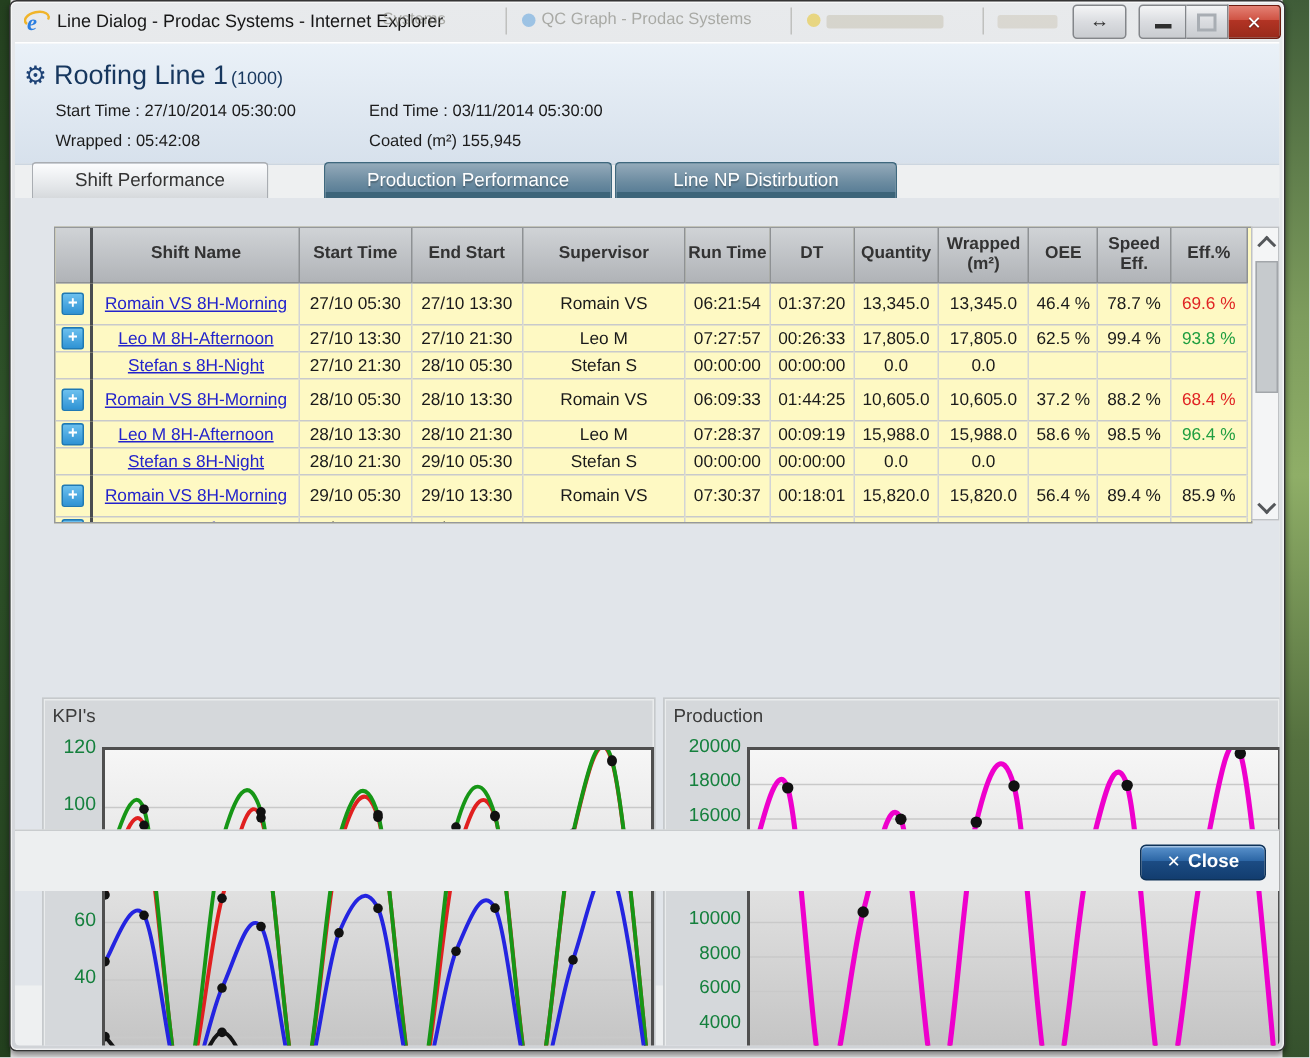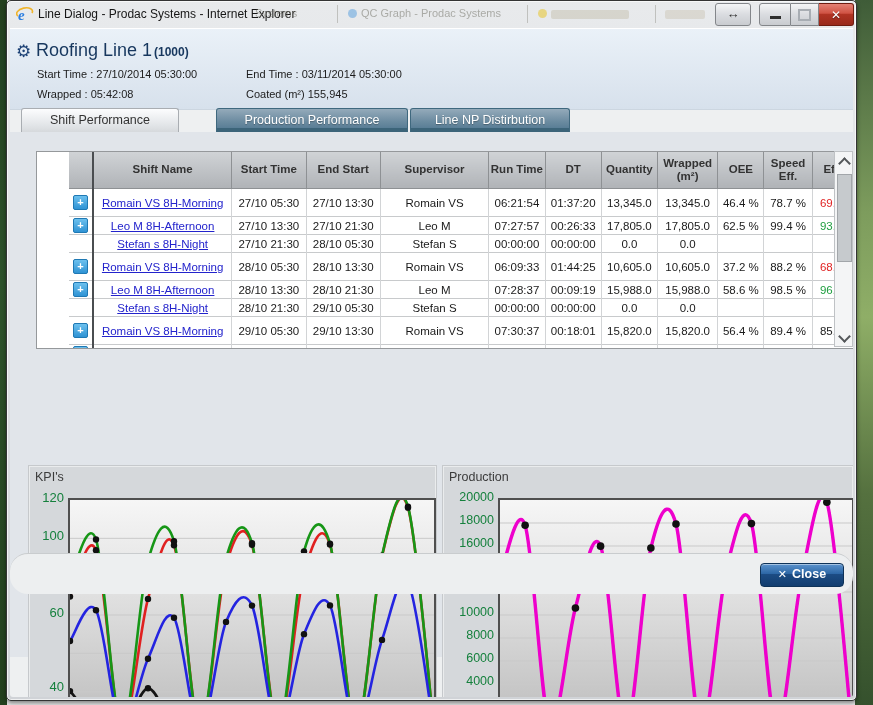--- a/index.html
+++ b/index.html
@@ -21,29 +21,29 @@
   .wbtn.min{width:30px;}
   .wbtn.max{width:27px;}
   .wbtn.close{width:34px;border-radius:0 3px 3px 0;background:linear-gradient(#e48174,#cf5243 45%,#b23424 46%,#992a1b);border-color:#6e1c10;color:#fff;font-weight:bold;font-size:12px;text-shadow:0 1px 1px rgba(0,0,0,.5);}
   .minbar{width:11px;height:3px;background:#2e2e2e;margin-top:6px;}
   .maxbox{width:9px;height:8px;border:2px solid #a8adb3;background:transparent;}
   
   .client{position:absolute;left:3px;top:27px;width:843px;height:669px;background:#eef0f1;border-radius:0 0 3px 3px;overflow:hidden;}
   .hdr-panel{position:absolute;left:0;top:0;width:843px;height:80px;background:linear-gradient(#eaf1f8,#d7e1ec);border-top:1px solid #ffffff;border-bottom:1px solid #ccd6e0;}
   .gear{position:absolute;left:6px;top:12px;font-size:17px;color:#1d4276;}
   .dlg-title{position:absolute;left:26px;top:11px;font-size:18px;color:#17375e;}
-  .dlg-code{position:absolute;top:16px;font-size:12px;font-weight:bold;color:#17375e;}
+  .dlg-code{position:absolute;top:16px;font-size:12px;font-weight:normal;color:#17375e;}
   .info{position:absolute;font-size:11px;color:#1c1c1c;white-space:nowrap;}
   
   .tab{position:absolute;top:80px;height:24px;box-sizing:border-box;text-align:center;font-size:12.5px;line-height:23px;cursor:default;}
   .tab.active{background:linear-gradient(#fcfdfe,#e2e5e8 70%,#d6d9dc);border:1px solid #a9adb2;border-bottom:none;border-radius:3px 3px 0 0;color:#333;}
   .tab.inactive{background:linear-gradient(#94aaba,#6b8ba0 55%,#4f7690);box-shadow:inset 0 -4px 0 #3c6479;border:1px solid #3f687e;border-bottom:none;border-radius:3px 3px 0 0;color:#fff;text-shadow:0 1px 1px rgba(0,0,0,.3);}
   .content{position:absolute;left:0;top:104px;width:843px;height:525px;background:#e1e5ea;}
   
-  .tablewrap{position:absolute;left:26px;top:19px;width:797px;height:196px;overflow:hidden;border:1px solid #95989b;background:#ffffff;padding-left:32px;}
+  .tablewrap{position:absolute;left:26px;top:19px;width:797px;height:196px;overflow:hidden;border:1px solid #95989b;background:#fef9c3;}
   table.grid{border-collapse:collapse;table-layout:fixed;width:795px;font-size:11.5px;color:#1a1a1a;}
   table.grid th{background:linear-gradient(#d0d3d6,#b0b3b7);border-right:1px solid #8e9194;border-bottom:1px solid #8e9194;color:#333;font-weight:bold;height:36px;padding:0 1px;line-height:1.15;text-align:center;}
   table.grid td{border-right:1px solid #d2d4d6;border-top:1px solid #c8cacc;text-align:center;padding:0 1px;overflow:hidden;}
   table.grid tr.r-tall td{height:27px;}
   table.grid tr.r-short td{height:17px;}
   table.grid tr.r-clipped td{height:10px;vertical-align:top;line-height:16px;}
   table.grid th.c-exp, table.grid td.c-exp{border-right:2px solid #4a4d50;}
   a.shiftlink{color:#2323cc;}
   .plus{display:inline-block;width:13px;height:13px;border:1px solid #1f79b4;border-radius:2px;background:linear-gradient(#6cc0ee,#2f93d4);color:#fff;font-weight:bold;font-size:11px;line-height:12px;text-align:center;}
   td.eff-bad{color:#e02424;}
@@ -53,21 +53,21 @@
   .chev{position:absolute;left:5px;width:7px;height:7px;border-left:2px solid #54575a;border-top:2px solid #54575a;}
   .chev.up{top:7px;transform:rotate(45deg);}
   .chev.down{bottom:5px;transform:rotate(225deg);}
   .thumb{position:absolute;left:2px;top:22px;width:13px;height:86px;background:#c6cacd;border:1px solid #a2a6aa;}
   
   .panel{position:absolute;top:333px;height:291px;background:#d5d8db;border:1px solid #c6c9cc;box-shadow:inset 0 0 0 1px rgba(255,255,255,.5);box-sizing:border-box;}
   .panel .ptitle{position:absolute;left:6px;top:4px;font-size:12.5px;color:#3b3b3b;}
   .plot{position:absolute;background:linear-gradient(180deg,#f6f6f6,#dedede 45%,#bcbcbc);border:2px solid #4f4f4f;}
   .ylab{position:absolute;text-align:right;font-size:12.5px;color:#15803d;}
   
-  .footer{position:absolute;left:0;top:525px;width:843px;height:40px;background:#edeff0;border-top:1px solid #c9ccce;border-radius:18px;}
+  .footer{position:absolute;left:0;top:525px;width:843px;height:40px;background:#edeff0;border-top:1px solid #c9ccce;}
   .close-btn{position:absolute;right:9px;top:9px;width:82px;height:22px;border:1px solid #0e3258;border-radius:4px;background:linear-gradient(#5b93cd,#2c66a5 45%,#1c4c84 46%,#123d6f);color:#fff;font-weight:bold;font-size:12.5px;text-align:center;line-height:21px;box-shadow:inset 0 1px 0 rgba(255,255,255,.45);cursor:pointer;}
   .close-btn .x{margin-right:5px;font-size:11px;}
 </style>
 </head>
 <body>
 
 <div class="screen">
   <div class="desk-left"></div>
   <div class="desk-right"></div>
 
@@ -112,21 +112,21 @@
         <span class="dlg-code" id="dlg-code" style="left: 144px;">(1000)</span>
         <span class="info" style="left:27px;top:39px;"><span>Start Time :</span> <span>27/10/2014 05:30:00</span></span>
         <span class="info" style="left:236px;top:39px;"><span>End Time :</span> <span>03/11/2014 05:30:00</span></span>
         <span class="info" style="left:27px;top:59px;"><span>Wrapped :</span> <span>05:42:08</span></span>
         <span class="info" style="left:236px;top:59px;"><span>Coated (m²)</span> <span>155,945</span></span>
       </div>
 
       <div id="tabs-holder">
           <div class="tab active" style="left: 11px; width: 158px;">Shift Performance</div>
           <div class="tab inactive" style="left: 206px; width: 192px;">Production Performance</div>
-          <div class="tab inactive" style="left: 400px; width: 160px;">Line NP Distirbution</div>
+          <div class="tab inactive" style="left: 400px; width: 188px;">Line NP Distirbution</div>
         </div>
 
       <div class="content">
         <div class="tablewrap" id="tablewrap">
             <table class="grid">
               <colgroup>
                 <col style="width: 24px;">
                 <col style="width: 138px;">
                 <col style="width: 74px;">
                 <col style="width: 74px;">
@@ -274,21 +274,21 @@
 
         <div class="vscroll">
           <span class="chev up"></span>
           <span class="thumb"></span>
           <span class="chev down"></span>
         </div>
 
         <div class="panel" id="panel0" style="left:18px;width:409px;">
           <div class="ptitle">KPI's</div>
         <div class="ylab" style="width: 34px; left: 1px; top: 215.667px; font-size: 13px; margin-left: 19px;">20</div>
-            <div class="ylab" style="width: 34px; left: 1px; top: 177.333px; font-size: 13px; margin-top: 36px;">40</div>
+            <div class="ylab" style="width: 34px; left: 1px; top: 177.333px; font-size: 13px;">40</div>
             <div class="ylab" style="width: 34px; left: 1px; top: 139px; font-size: 13px;">60</div>
             <div class="ylab" style="width: 34px; left: 1px; top: 100.667px; font-size: 13px;">80</div>
             <div class="ylab" style="width: 34px; left: 1px; top: 62.3333px; font-size: 13px;">100</div>
             <div class="ylab" style="width: 34px; left: 1px; top: 24px; font-size: 13px;">120</div>
             <div class="plot" style="left: 39px; top: 32px; width: 364px; height: 230px;">
               <svg width="364" height="230" style="display: block;">
                 <line x1="0" x2="364" y1="191.66666666666669" y2="191.66666666666669" stroke="#c9c9c9" stroke-width="1"></line>
                 <line x1="0" x2="364" y1="153.33333333333334" y2="153.33333333333334" stroke="#c9c9c9" stroke-width="1"></line>
                 <line x1="0" x2="364" y1="115" y2="115" stroke="#c9c9c9" stroke-width="1"></line>
                 <line x1="0" x2="364" y1="76.66666666666669" y2="76.66666666666669" stroke="#c9c9c9" stroke-width="1"></line>

